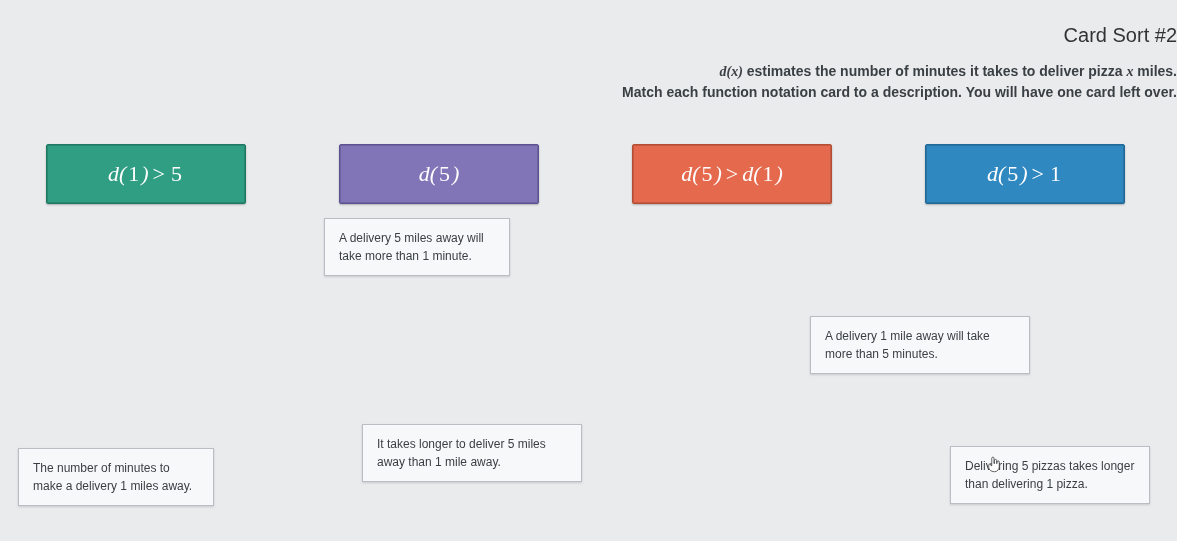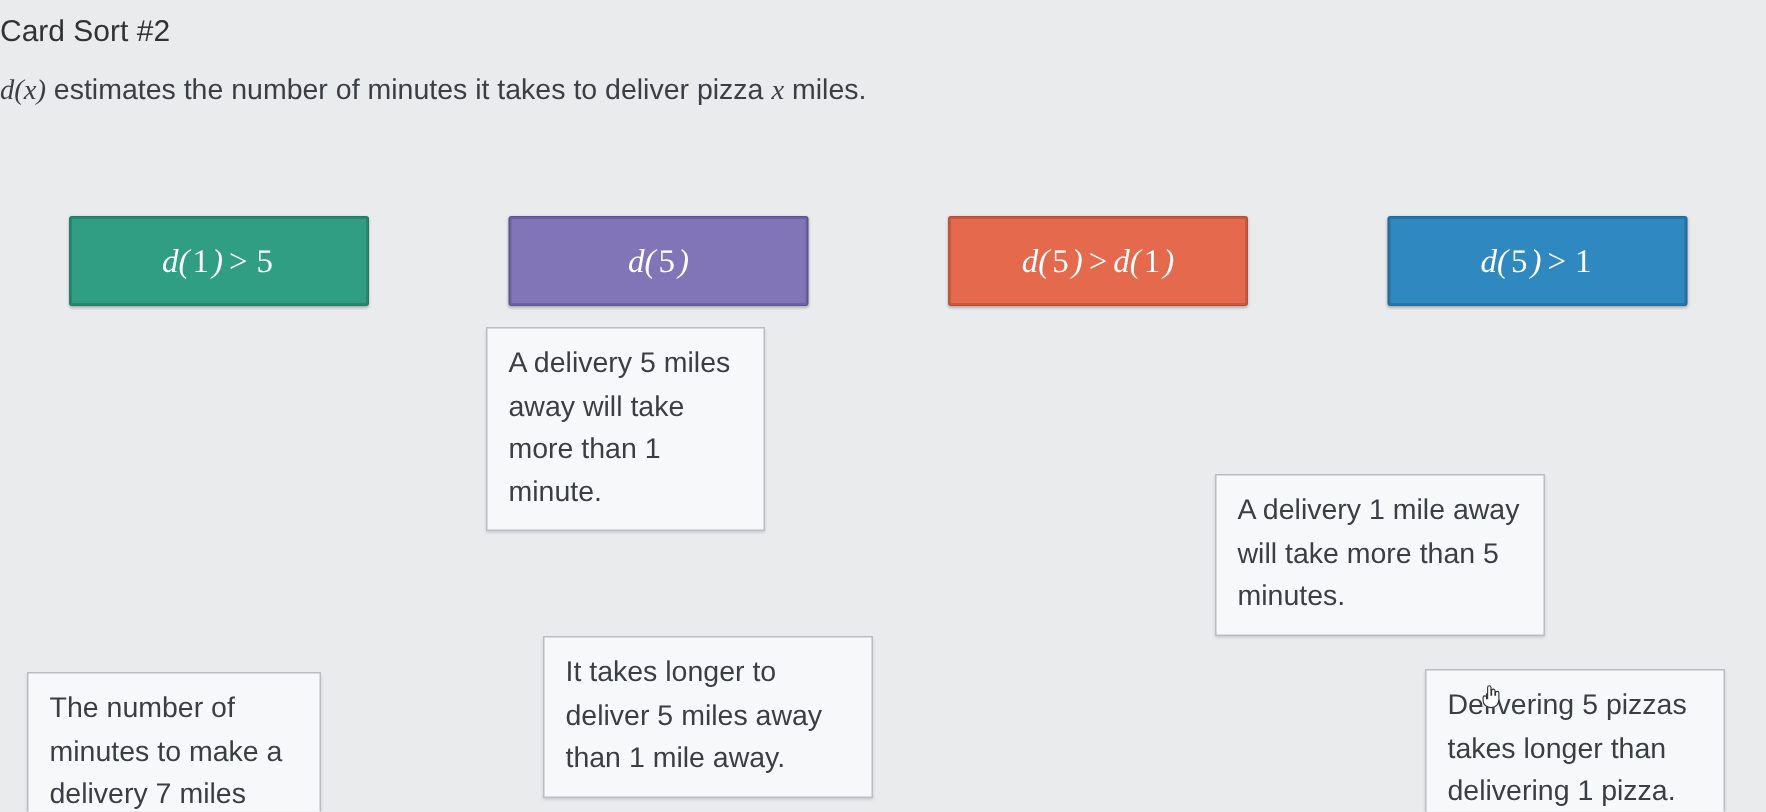--- a/index.html
+++ b/index.html
@@ -6,32 +6,33 @@
   body {
     width: 1177px;
     height: 541px;
     background: #e9ebed;
     font-family: Arial, Helvetica, sans-serif;
     color: #3a3f44;
     position: relative;
     overflow: hidden;
   }
   .header {
-    text-align: left;
-    padding-top: 10px;
+    text-align: right;
+    padding-top: 24px;
   }
   .title {
     font-size: 20px;
     color: #333;
     margin-bottom: 14px;
   }
   .subtitle {
-    font-size: 19px;
+    font-size: 14px;
     color: #3a3f44;
     line-height: 1.5;
+    font-weight: bold;
   }
   .subtitle .fn { font-style: italic; font-family: Georgia, 'Times New Roman', serif; }
   .subtitle .var { font-style: italic; font-family: Georgia, 'Times New Roman', serif; }
 
   .card {
     position: absolute;
     cursor: grab;
     user-select: none;
   }
   .func-card {
@@ -53,21 +54,21 @@
 
   .c-green  { background: #2f9e82; border: 1px solid #1f7a63; }
   .c-purple { background: #8175b8; border: 1px solid #5d5294; }
   .c-orange { background: #e4694d; border: 1px solid #b84d34; }
   .c-blue   { background: #2f88c0; border: 1px solid #1f6a99; }
 
   .desc-card {
     background: #f7f8f9;
     border: 1px solid #b8bec4;
     padding: 10px 14px;
-    font-size: 19px;
+    font-size: 12px;
     line-height: 1.5;
     color: #3a3f44;
     box-shadow: 0 1px 2px rgba(0,0,0,0.15);
     max-width: 220px;
   }
   
   .cursor {
     position: absolute;
     width: 18px;
     height: 18px;
@@ -75,28 +76,29 @@
   }
 </style>
 </head>
 <body>
 
 <div class="header">
   <div class="title">Card Sort #2</div>
   <div class="subtitle">
     <span class="fn">d(x)</span><span> estimates the number of minutes it takes to deliver pizza </span><span class="var">x</span><span> miles.</span>
   </div>
+  <div class="subtitle">Match each function notation card to a description. You will have one card left over.</div>
 </div>
 
 <div class="card func-card c-green" style="left: 46px; top: 144px;"><span class="fn">d</span>(<span class="num">1</span>)<span class="op">&gt;</span><span class="num">5</span></div>
 <div class="card func-card c-purple" style="left: 339px; top: 144px;"><span class="fn">d</span>(<span class="num">5</span>)</div>
 <div class="card func-card c-orange" style="left: 632px; top: 144px;"><span class="fn">d</span>(<span class="num">5</span>)<span class="op">&gt;</span><span class="fn">d</span>(<span class="num">1</span>)</div>
 <div class="card func-card c-blue" style="left: 925px; top: 144px;"><span class="fn">d</span>(<span class="num">5</span>)<span class="op">&gt;</span><span class="num">1</span></div>
 
 <div class="card desc-card" style="left: 324px; top: 218px; width: 186px;">A delivery 5 miles away will take more than 1 minute.</div>
 <div class="card desc-card" style="left: 810px; top: 316px; width: 234px;">A delivery 1 mile away will take more than 5 minutes.</div>
 <div class="card desc-card" style="left: 362px; top: 424px; width: 224px;">It takes longer to deliver 5 miles away than 1 mile away.</div>
-<div class="card desc-card" style="left: 18px; top: 448px; width: 196px;">The number of minutes to make a delivery 7 miles away.</div>
+<div class="card desc-card" style="left: 18px; top: 448px; width: 196px;">The number of minutes to make a delivery 1 miles away.</div>
 <div class="card desc-card" style="left: 950px; top: 446px; width: 200px;">Delivering 5 pizzas takes longer than delivering 1 pizza.</div>
 
 <svg class="cursor" viewBox="0 0 24 24" style="left: 985px; top: 456px;">
   <path d="M9 3a1.5 1.5 0 0 1 3 0v7h.5V6a1.5 1.5 0 1 1 3 0v4h.5V8a1.5 1.5 0 1 1 3 0v6c0 3-2 7-6.5 7S5 18 5 15v-3a1.5 1.5 0 1 1 3 0v1h1V3z" fill="#fff" stroke="#333" stroke-width="1"></path>
 </svg>
 
 </body></html>

